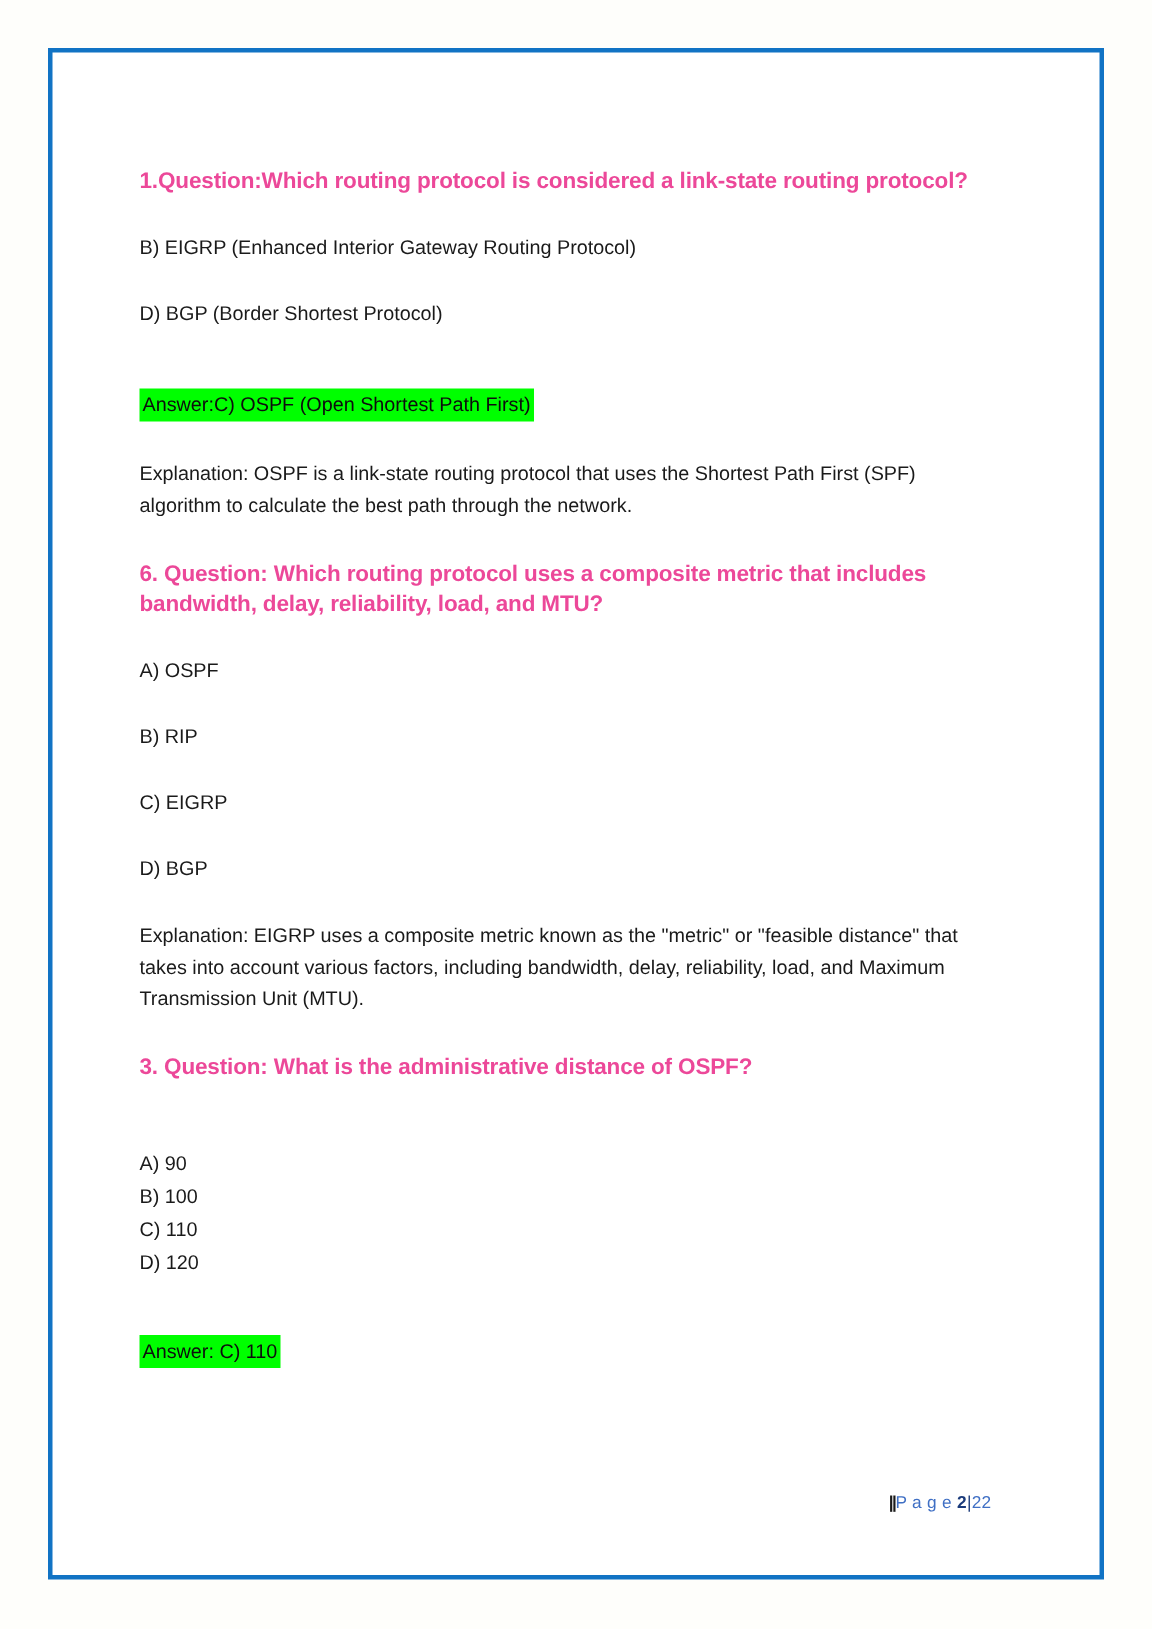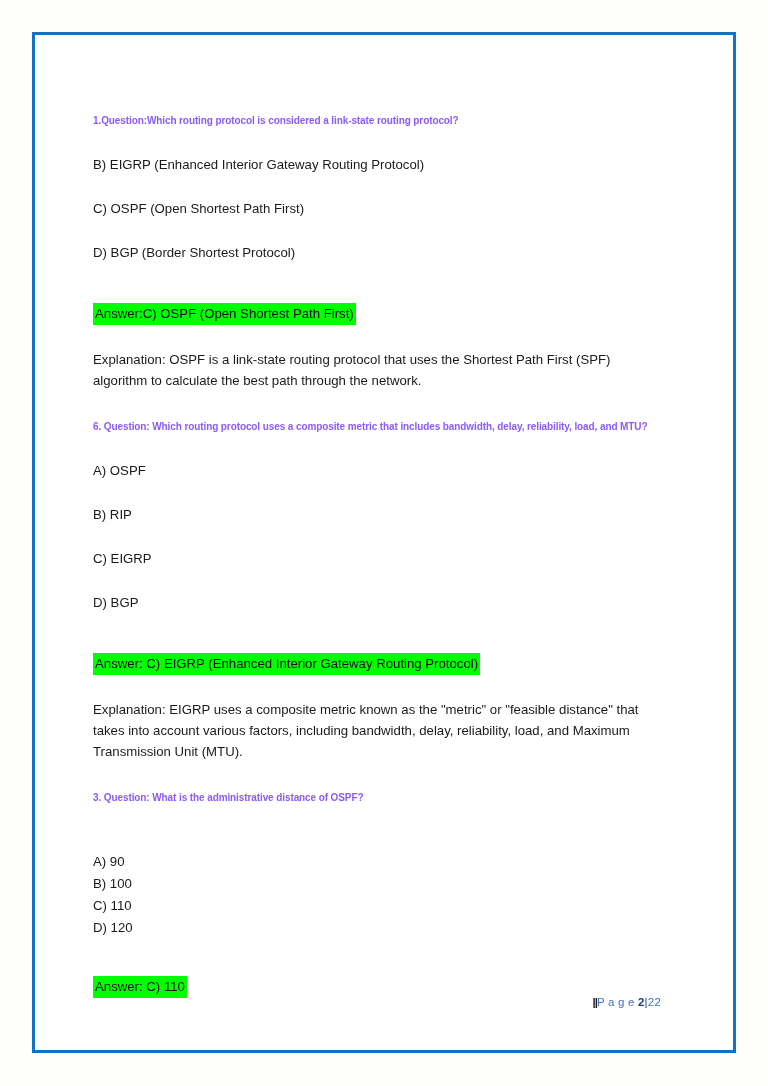--- a/index.html
+++ b/index.html
@@ -24,23 +24,23 @@
     background: #ffffff;
   }
   #content {
     position: absolute;
     left: 58px;
     top: 76px;
     width: 572px;
   }
   .q-heading {
     font-weight: bold;
-    font-size: 10px;
+    font-size: 15px;
     line-height: 20px;
-    color: #8b5cf6;
+    color: #ec4899;
     margin: 0 0 24px 0;
     letter-spacing: -0.1px;
   }
   .option {
     font-size: 13.2px;
     line-height: 20px;
     color: #1a1a1a;
     margin: 0 0 24px 0;
   }
   .option.tight {
@@ -95,35 +95,31 @@
   }
 </style>
 </head>
 <body>
 
 <div id="page">
   <div id="content">
 
     <p class="q-heading">1.Question:Which routing protocol is considered a link-state routing protocol?</p>
     <p class="option">B) EIGRP (Enhanced Interior Gateway Routing Protocol)</p>
-    <p class="option">C) OSPF (Open Shortest Path First)</p>
     <p class="option">D) BGP (Border Shortest Protocol)</p>
     <div class="answer-wrap">
       <span class="answer">Answer:C) OSPF (Open Shortest Path First)</span>
     </div>
     <p class="explanation">Explanation: OSPF is a link-state routing protocol that uses the Shortest Path First (SPF) algorithm to calculate the best path through the network.</p>
 
     <p class="q-heading">6. Question: Which routing protocol uses a composite metric that includes bandwidth, delay, reliability, load, and MTU?</p>
     <p class="option">A) OSPF</p>
     <p class="option">B) RIP</p>
     <p class="option">C) EIGRP</p>
     <p class="option">D) BGP</p>
-    <div class="answer-wrap">
-      <span class="answer">Answer: C) EIGRP (Enhanced Interior Gateway Routing Protocol)</span>
-    </div>
     <p class="explanation">Explanation: EIGRP uses a composite metric known as the "metric" or "feasible distance" that takes into account various factors, including bandwidth, delay, reliability, load, and Maximum Transmission Unit (MTU).</p>
 
     <p class="q-heading">3. Question: What is the administrative distance of OSPF?</p>
     <div class="spacer-sm"></div>
     <p class="option tight">A) 90</p>
     <p class="option tight">B) 100</p>
     <p class="option tight">C) 110</p>
     <p class="option tight">D) 120</p>
     <div class="answer-wrap tight-top">
       <span class="answer">Answer: C) 110</span>

